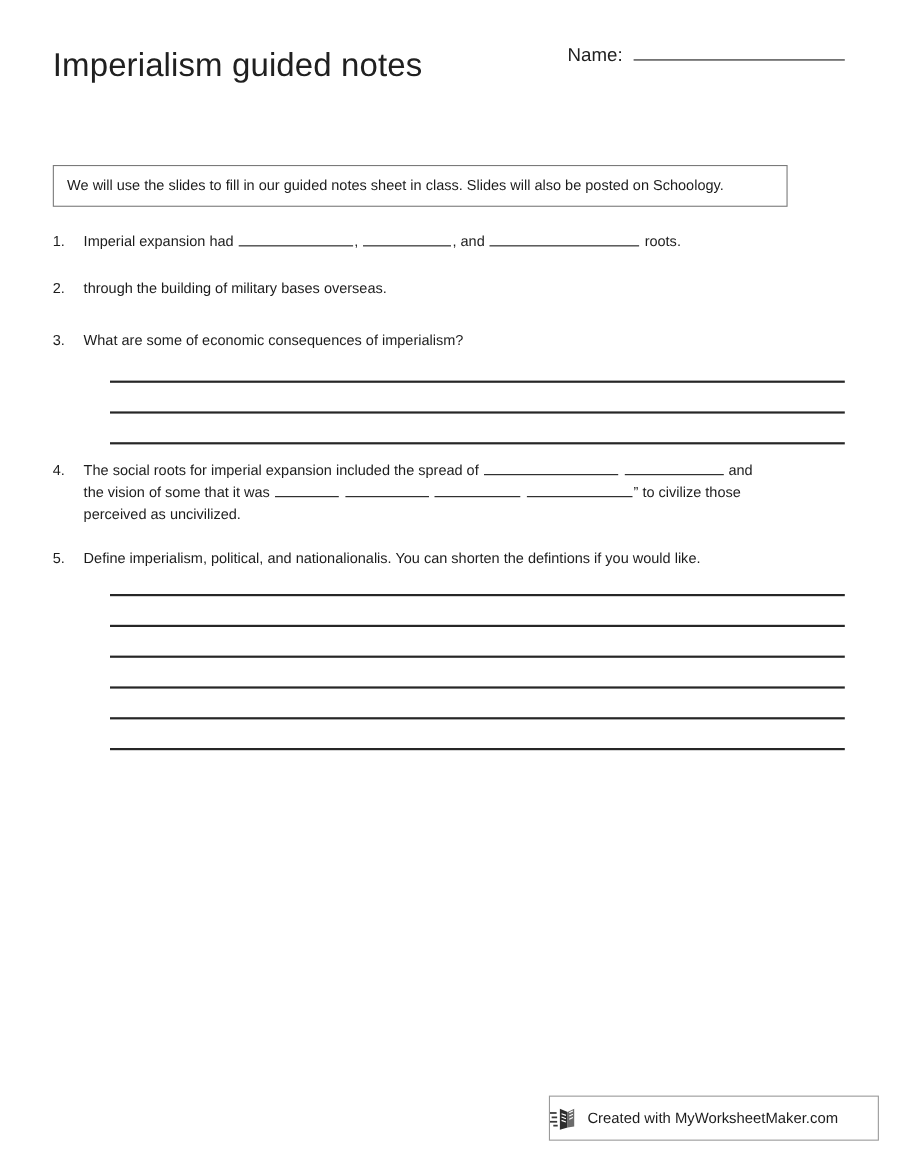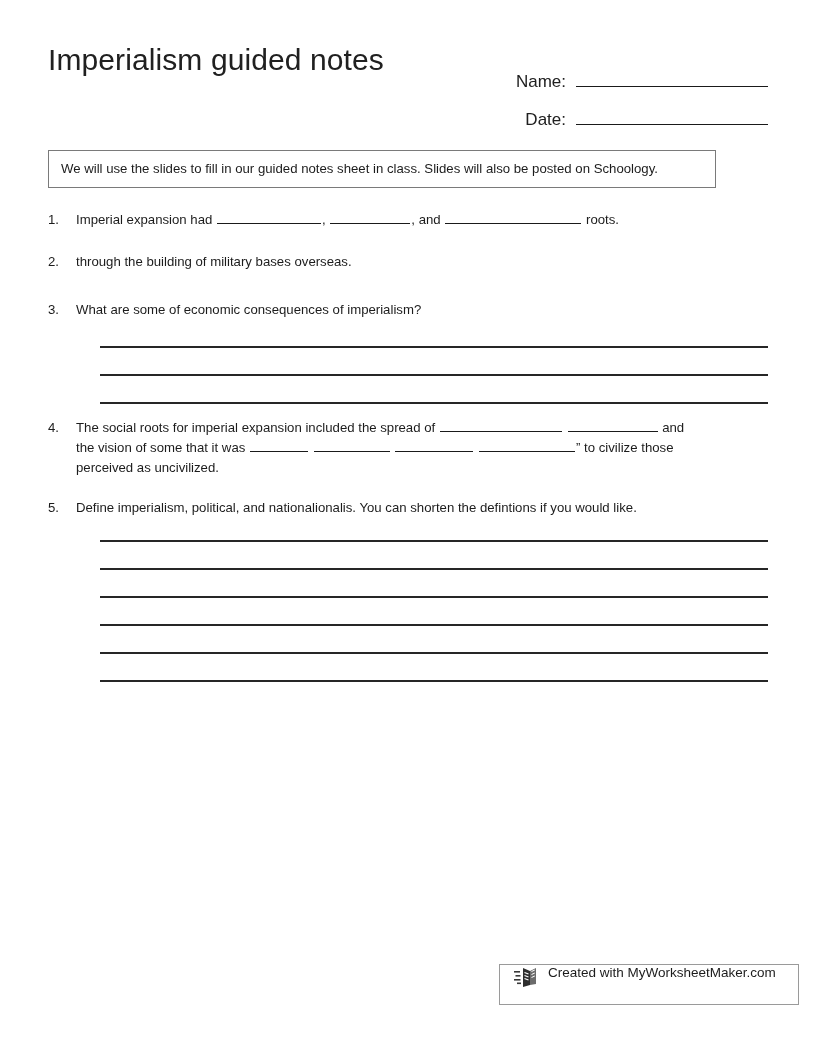--- a/index.html
+++ b/index.html
@@ -33,21 +33,20 @@
     line-height: 36px;
     letter-spacing: 0.1px;
     color: #202020;
     white-space: nowrap;
   }
   .namedate {
     position: absolute;
     right: 0;
     top: 0;
     width: 310px;
-    margin-top: 32px;
   }
   .nd-row {
     display: flex;
     align-items: baseline;
     justify-content: flex-end;
     height: 32px;
     margin-bottom: 6px;
   }
   .nd-label {
     font-size: 17px;
@@ -119,28 +118,28 @@
   }
   .ans-line {
     border-bottom: 2.2px solid #262626;
     height: 0;
   }
 
   
   .footer-badge {
     position: absolute;
     left: 499px;
-    top: 964px;
+    top: 996px;
     width: 300px;
     height: 41px;
     box-sizing: border-box;
     border: 1px solid #9a9a9a;
     background: #ffffff;
     display: flex;
-    padding-left: 14px;
+    align-items: center;
   }
   .badge-icon {
     width: 26px;
     height: 24px;
     margin-right: 8px;
     flex: 0 0 auto;
   }
   .badge-text {
     font-size: 13.5px;
     color: #1c1c1c;
@@ -149,24 +148,20 @@
 </style>
 </head>
 <body>
 
 <div class="header">
   <div class="doc-title">Imperialism guided notes</div>
 
   <div class="namedate">
     <div class="nd-row">
       <span class="nd-label">Name:</span>
-      <span class="nd-line"></span>
-    </div>
-    <div class="nd-row">
-      <span class="nd-label">Date:</span>
       <span class="nd-line"></span>
     </div>
   </div>
 </div>
 
 <div class="instr-box">We will use the slides to fill in our guided notes sheet in class. Slides will also be posted on Schoology.</div>
 
 <div class="questions" id="questions-root">
     <div class="q" style="margin-bottom: 22px;">
       <span class="q-num">1.</span>

